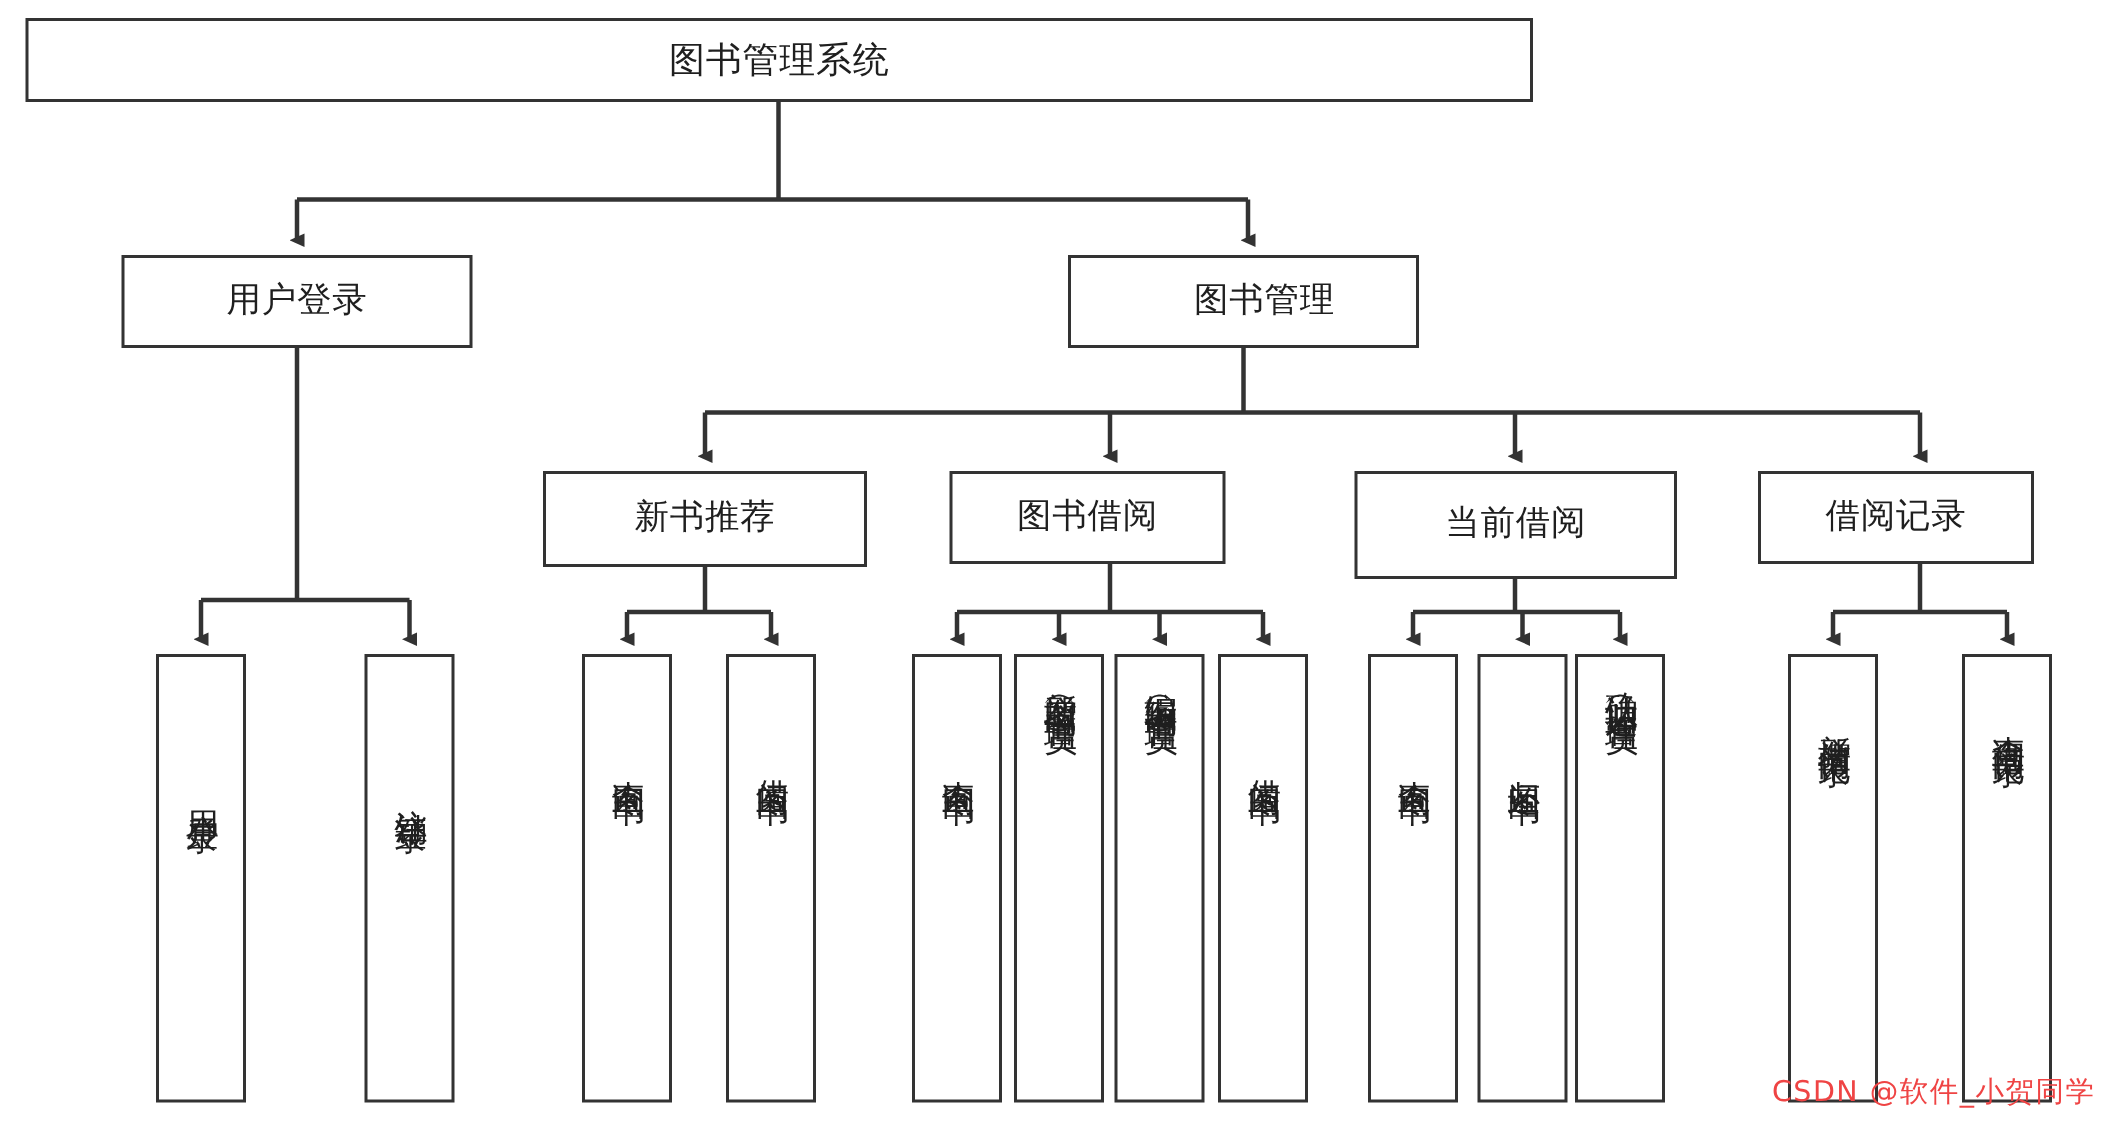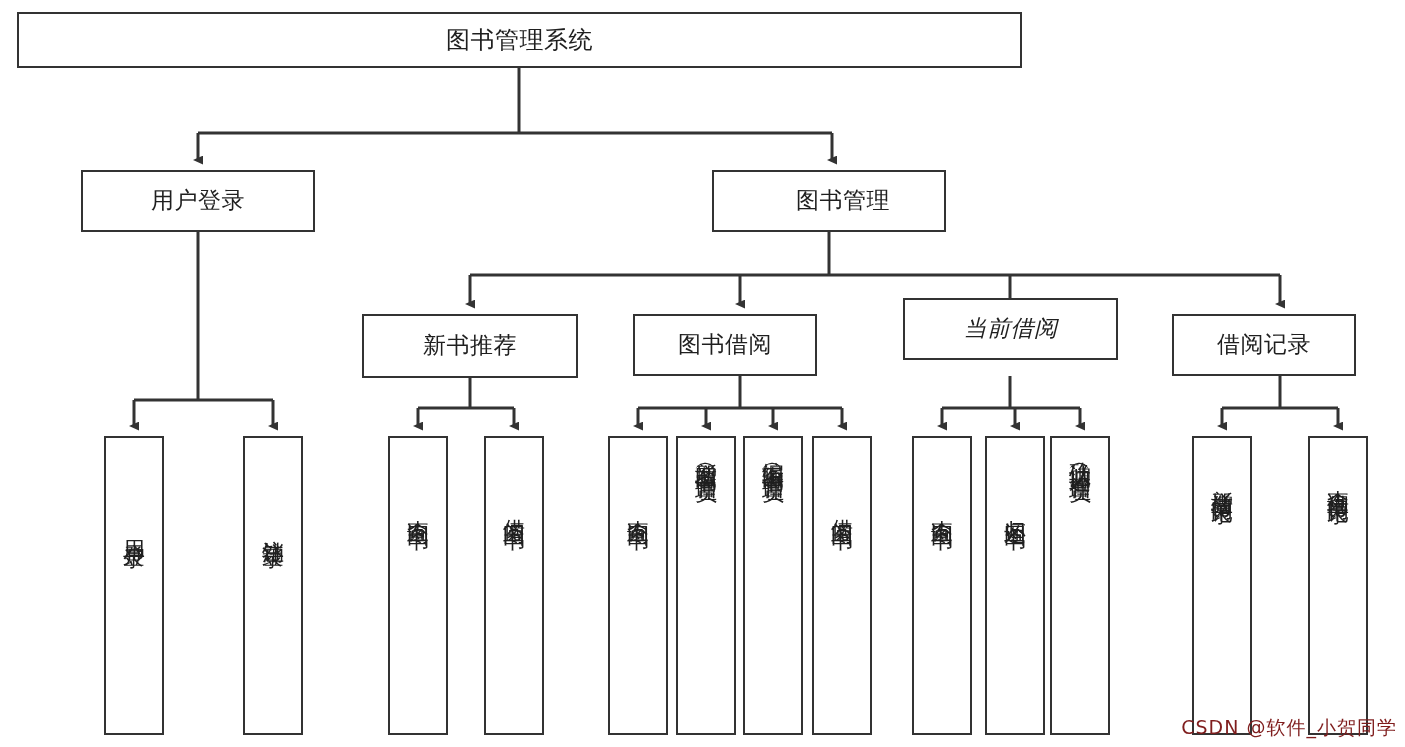--- a/index.html
+++ b/index.html
@@ -64,21 +64,21 @@
     font-size: 22px;
     letter-spacing: 3px;
     line-height: 1;
     white-space: nowrap;
   }
   .watermark {
     position: absolute;
     right: 8px;
     bottom: 6px;
     font-size: 19px;
-    color: #7f1d1d;
+    color: #ef4444;
     letter-spacing: 1px;
     z-index: 5;
     white-space: nowrap;
     font-family: "DejaVu Sans", "Liberation Sans", sans-serif;
   }
 </style>
 </head>
 <body>
 
 <div id="canvas">
@@ -143,21 +143,21 @@
   <div class="node horiz" style="left:712px; top:170px; width:234px; height:62px;padding-left:28px;">
     <span class="label">图书管理</span>
   </div>
 
   <div class="node horiz" style="left:362px; top:314px; width:216px; height:64px;">
     <span class="label">新书推荐</span>
   </div>
   <div class="node horiz" style="left:633px; top:314px; width:184px; height:62px;">
     <span class="label">图书借阅</span>
   </div>
-  <div class="node horiz" style="left:903px; top:298px; width:215px; height:62px;font-style:italic;">
+  <div class="node horiz" style="left:903px; top:314px; width:215px; height:72px;">
     <span class="label">当前借阅</span>
   </div>
   <div class="node horiz" style="left:1172px; top:314px; width:184px; height:62px;">
     <span class="label">借阅记录</span>
   </div>
 
   <div class="node vert" style="left:104px; top:436px; width:60px; height:299px; padding-top:84px;">
     <span class="label">用户登录</span>
   </div>
   <div class="node vert" style="left:243px; top:436px; width:60px; height:299px; padding-top:84px;">

